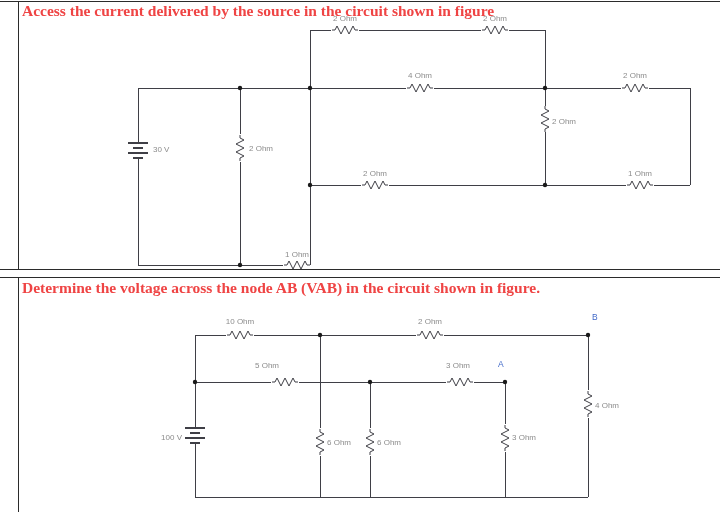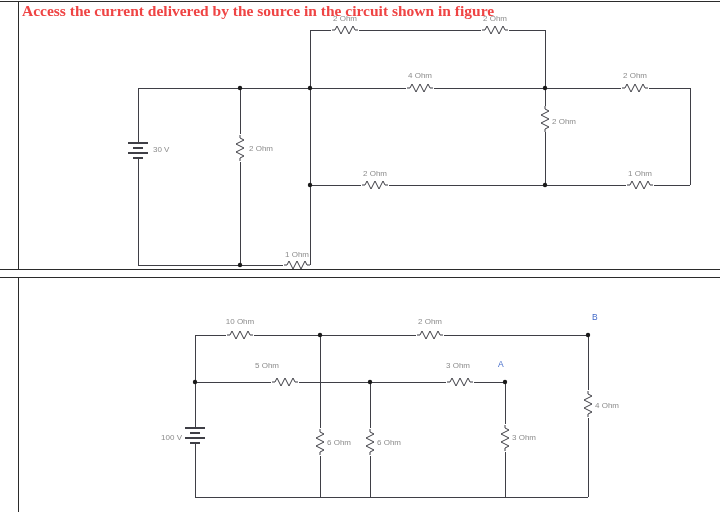--- a/index.html
+++ b/index.html
@@ -36,20 +36,21 @@
     fill:#4169c8;
     font-size:8.5px;
   }
 </style>
 </head>
 <body>
 
 <div class="page">
 
   <div id="title1" class="prob-title">Access the current delivered by the source in the circuit shown in figure</div>
+  <div id="title2" class="prob-title">Determine the voltage across the node AB (VAB) in the circuit shown in figure.</div>
 
   <svg width="720" height="512" viewBox="0 0 720 512">
 
     <defs>
       <path id="res-sym" d="M-13 0h3l2 -4 4 8 4 -8 4 8 4 -8 2 4h3"></path>
     </defs>
 
     <path class="border-lines" d="M0 1.5 H720 M18.5 1 V269.5 M0 269.5 H720 M0 277.5 H720 M18.5 277.5 V512"></path>
 
     <g>

